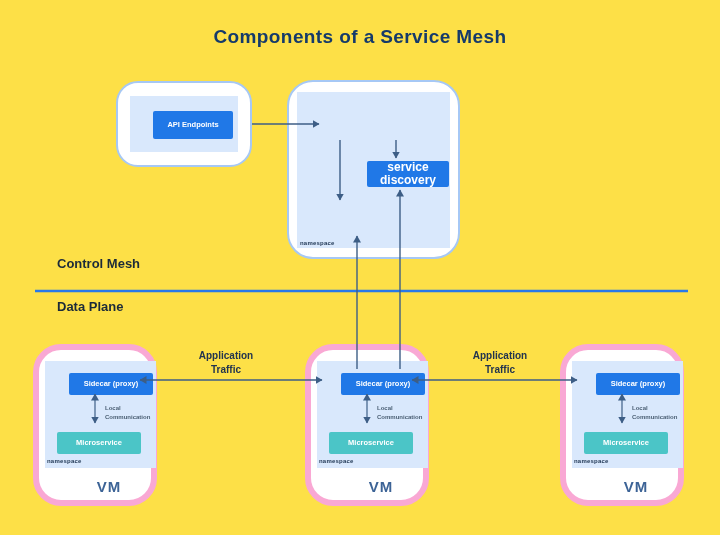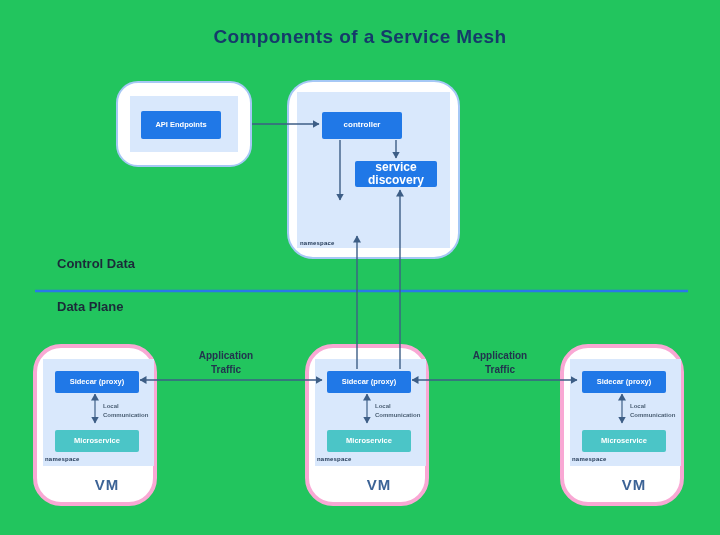--- a/index.html
+++ b/index.html
@@ -1,17 +1,17 @@
 <!DOCTYPE html>
 <html><head>
 <meta charset="utf-8">
 <style>
   html,body{margin:0;padding:0;background:#ffffff;}
   .canvas{
-    position:relative;width:720px;height:535px;background:#22c55e;overflow:hidden;
+    position:relative;width:720px;height:535px;background:#fde047;overflow:hidden;
     font-family:"Liberation Sans", sans-serif;
   }
   .title{
     position:absolute;left:0;top:26px;width:720px;text-align:center;
     font-size:19px;font-weight:700;color:#153a6a;letter-spacing:.4px;
   }
   
   .container{
     position:absolute;background:#ffffff;border:2px solid #a6c8f5;border-radius:26px;
     box-sizing:border-box;
@@ -20,21 +20,21 @@
   .mesh-container{left:287px;top:80px;width:173px;height:179px;}
   
   .ns-box{position:absolute;background:#d9e8fc;}
   .api-ns{left:130px;top:96px;width:108px;height:56px;}
   .mesh-ns{left:297px;top:92px;width:153px;height:156px;}
   
   .node{
     position:absolute;display:flex;align-items:center;justify-content:center;
     color:#ffffff;font-weight:700;border-radius:2px;text-align:center;line-height:1.1;
   }
-  .blue{background:#2078e7;}
+  .blue{background:#2078e7;margin-left:12px;}
   .teal{background:#4bc5c7;}
   .api-node{left:141px;top:111px;width:80px;height:28px;font-size:7.5px;}
   .controller-node{left:322px;top:112px;width:80px;height:27px;font-size:8px;}
   .sd-node{left:355px;top:161px;width:82px;height:26px;font-size:12px;}
   .ca-node{left:306px;top:203px;width:85px;height:29px;font-size:8px;}
   .ns-label{
     position:absolute;font-size:6px;font-weight:700;color:#233a57;letter-spacing:.2px;
   }
   .mesh-ns-label{left:300px;top:240px;}
   
@@ -47,21 +47,21 @@
   
   .traffic-label{
     position:absolute;top:349px;width:120px;text-align:center;
     font-size:10px;font-weight:600;color:#22344e;line-height:14px;
   }
   .traffic-left{left:166px;}
   .traffic-right{left:440px;}
   
   .vm{
     position:absolute;top:344px;width:124px;height:162px;background:#ffffff;
-    border:4px solid #f9a8d4;border-radius:28px;box-sizing:border-box;
+    border:6px solid #f9a8d4;border-radius:28px;box-sizing:border-box;
   }
   .vm-left{left:33px;}
   .vm-mid{left:305px;}
   .vm-right{left:560px;}
   .vm .vm-ns{position:absolute;left:6px;top:11px;width:111px;height:107px;background:#d9e8fc;}
   .vm .sidecar-node{position:absolute;left:18px;top:23px;width:84px;height:22px;font-size:7.5px;}
   .vm .micro-node{position:absolute;left:18px;top:82px;width:84px;height:22px;font-size:7.5px;}
   .vm .local-label{
     position:absolute;left:66px;top:54px;font-size:6px;font-weight:600;color:#4b5f74;line-height:9px;
   }
@@ -79,25 +79,24 @@
 <div class="canvas">
 
   <div class="title">Components of a Service Mesh</div>
 
   <div class="container api-container"></div>
   <div class="ns-box api-ns"></div>
   <div class="node blue api-node">API Endpoints</div>
 
   <div class="container mesh-container"></div>
   <div class="ns-box mesh-ns"></div>
-  <div class="node blue controller-node">controller</div>
   <div class="node blue sd-node">service discovery</div>
   <div class="ns-label mesh-ns-label">namespace</div>
 
-  <div class="plane-label control-label">Control Data</div>
+  <div class="plane-label control-label">Control Mesh</div>
   <div class="plane-label data-label">Data Plane</div>
 
   <div class="traffic-label traffic-left">
     <span>Application</span><br>
     <span>Traffic</span>
   </div>
   <div class="traffic-label traffic-right">
     <span>Application</span><br>
     <span>Traffic</span>
   </div>

